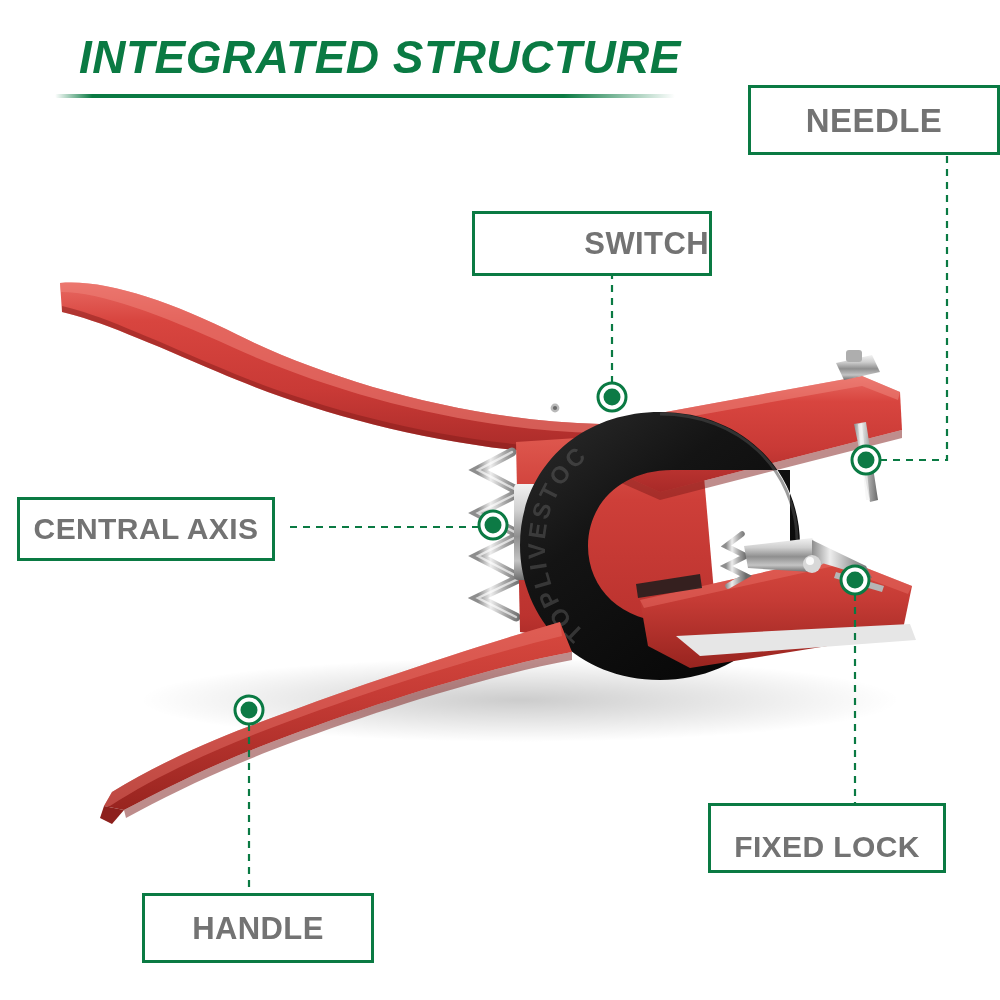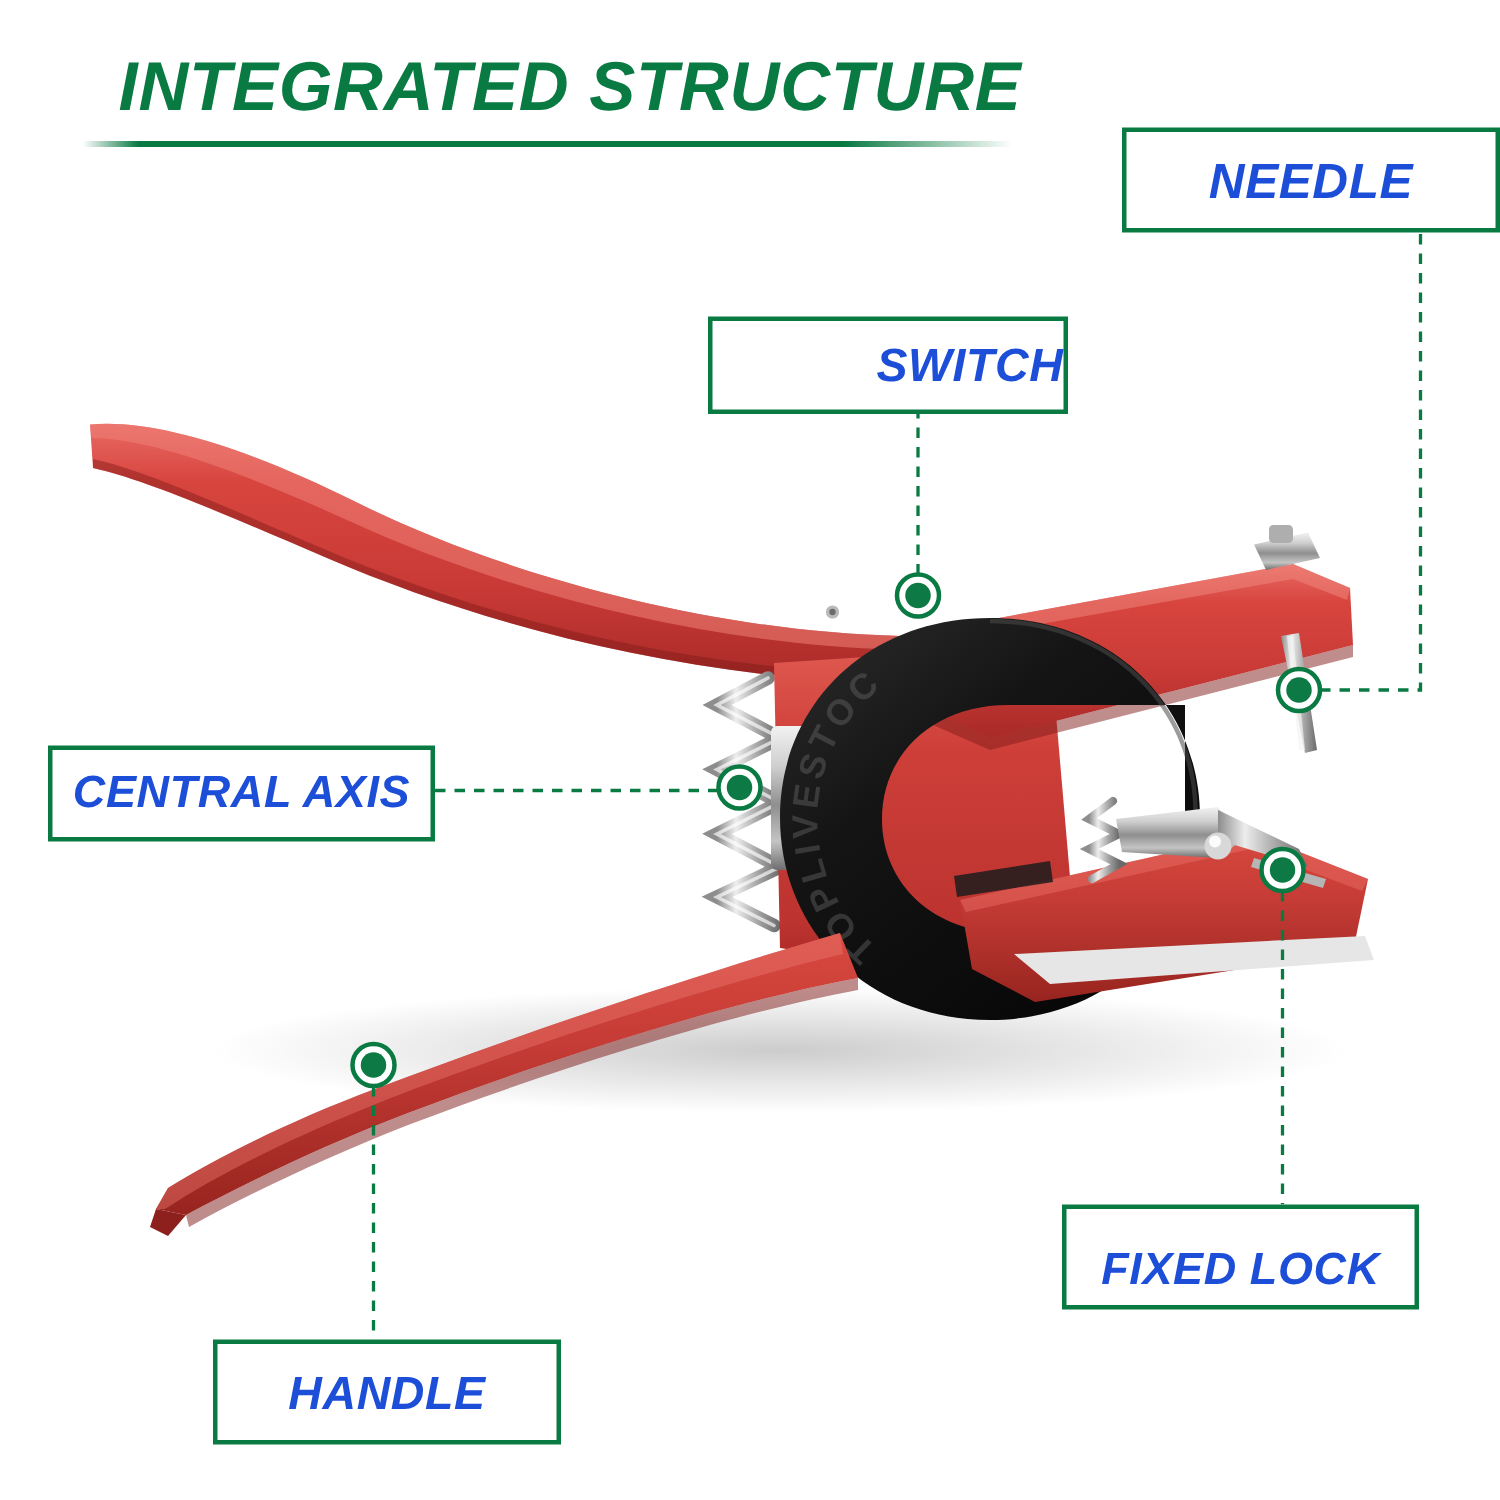--- a/index.html
+++ b/index.html
@@ -54,31 +54,30 @@
     border: 3px solid #0a7a43;
     background: #ffffff;
     display: flex;
     align-items: center;
     justify-content: center;
     z-index: 6;
   }
   .callout span {
     font-size: 31px;
     font-weight: bold;
-    font-style: italic;
-    color: #1d4ed8;
+    color: #737373;
     letter-spacing: 0.4px;
     white-space: nowrap;
     line-height: 1;
   }
 
   #callout-needle      { left: 748px; top: 85px;  width: 252px; height: 70px; }
   #callout-needle span { font-size: 33px; }
   #callout-switch      { left: 472px; top: 211px; width: 240px; height: 65px; justify-content: flex-end; }
-  #callout-central     { left: 32px;  top: 497px; width: 258px; height: 64px; }
+  #callout-central     { left: 17px;  top: 497px; width: 258px; height: 64px; }
   #callout-central span{ font-size: 30px; }
   #callout-fixedlock   { left: 708px; top: 803px; width: 238px; height: 70px; }
   #callout-fixedlock span { font-size: 30px; margin-top: 17px; }
   #callout-handle      { left: 142px; top: 893px; width: 232px; height: 70px; }
 
   
   #overlay-svg {
     position: absolute;
     left: 0; top: 0;
     width: 1000px; height: 1000px;

